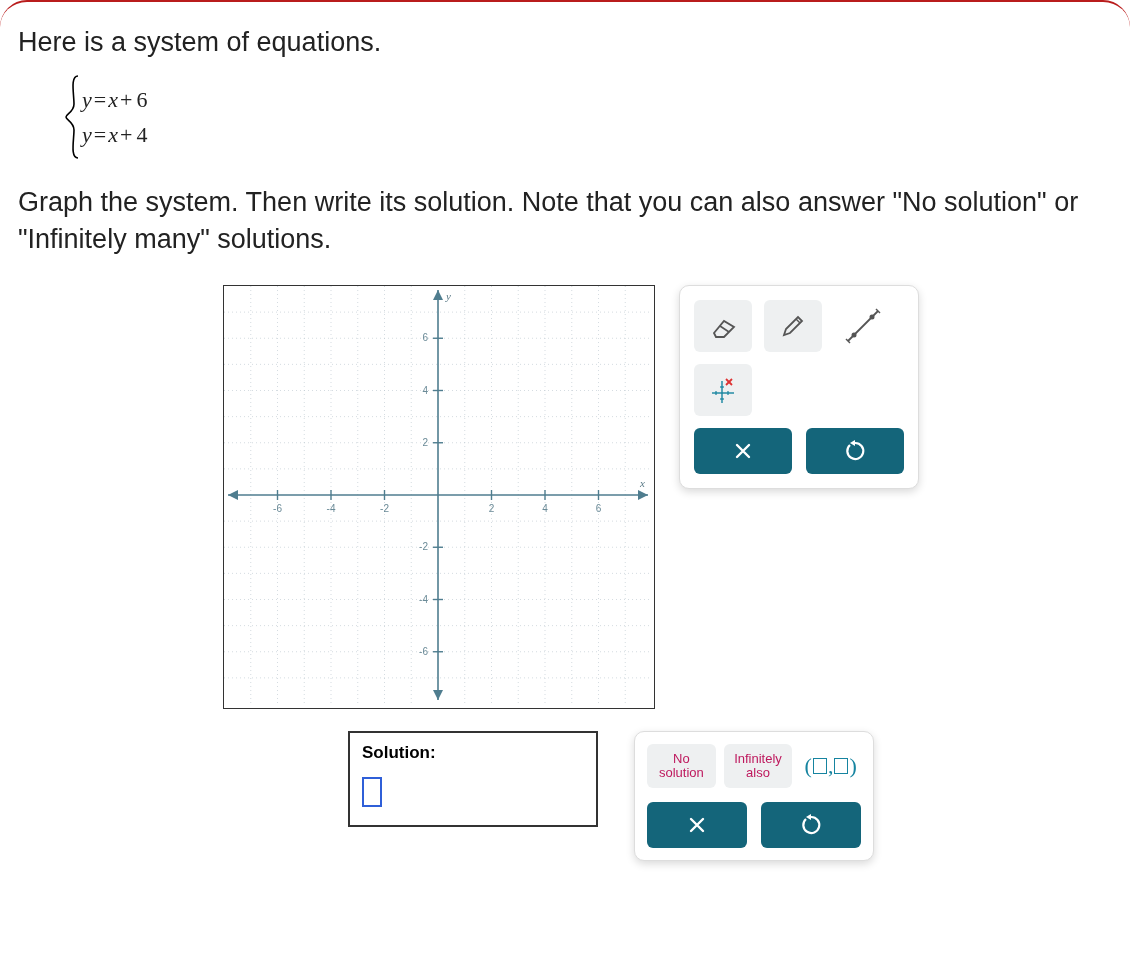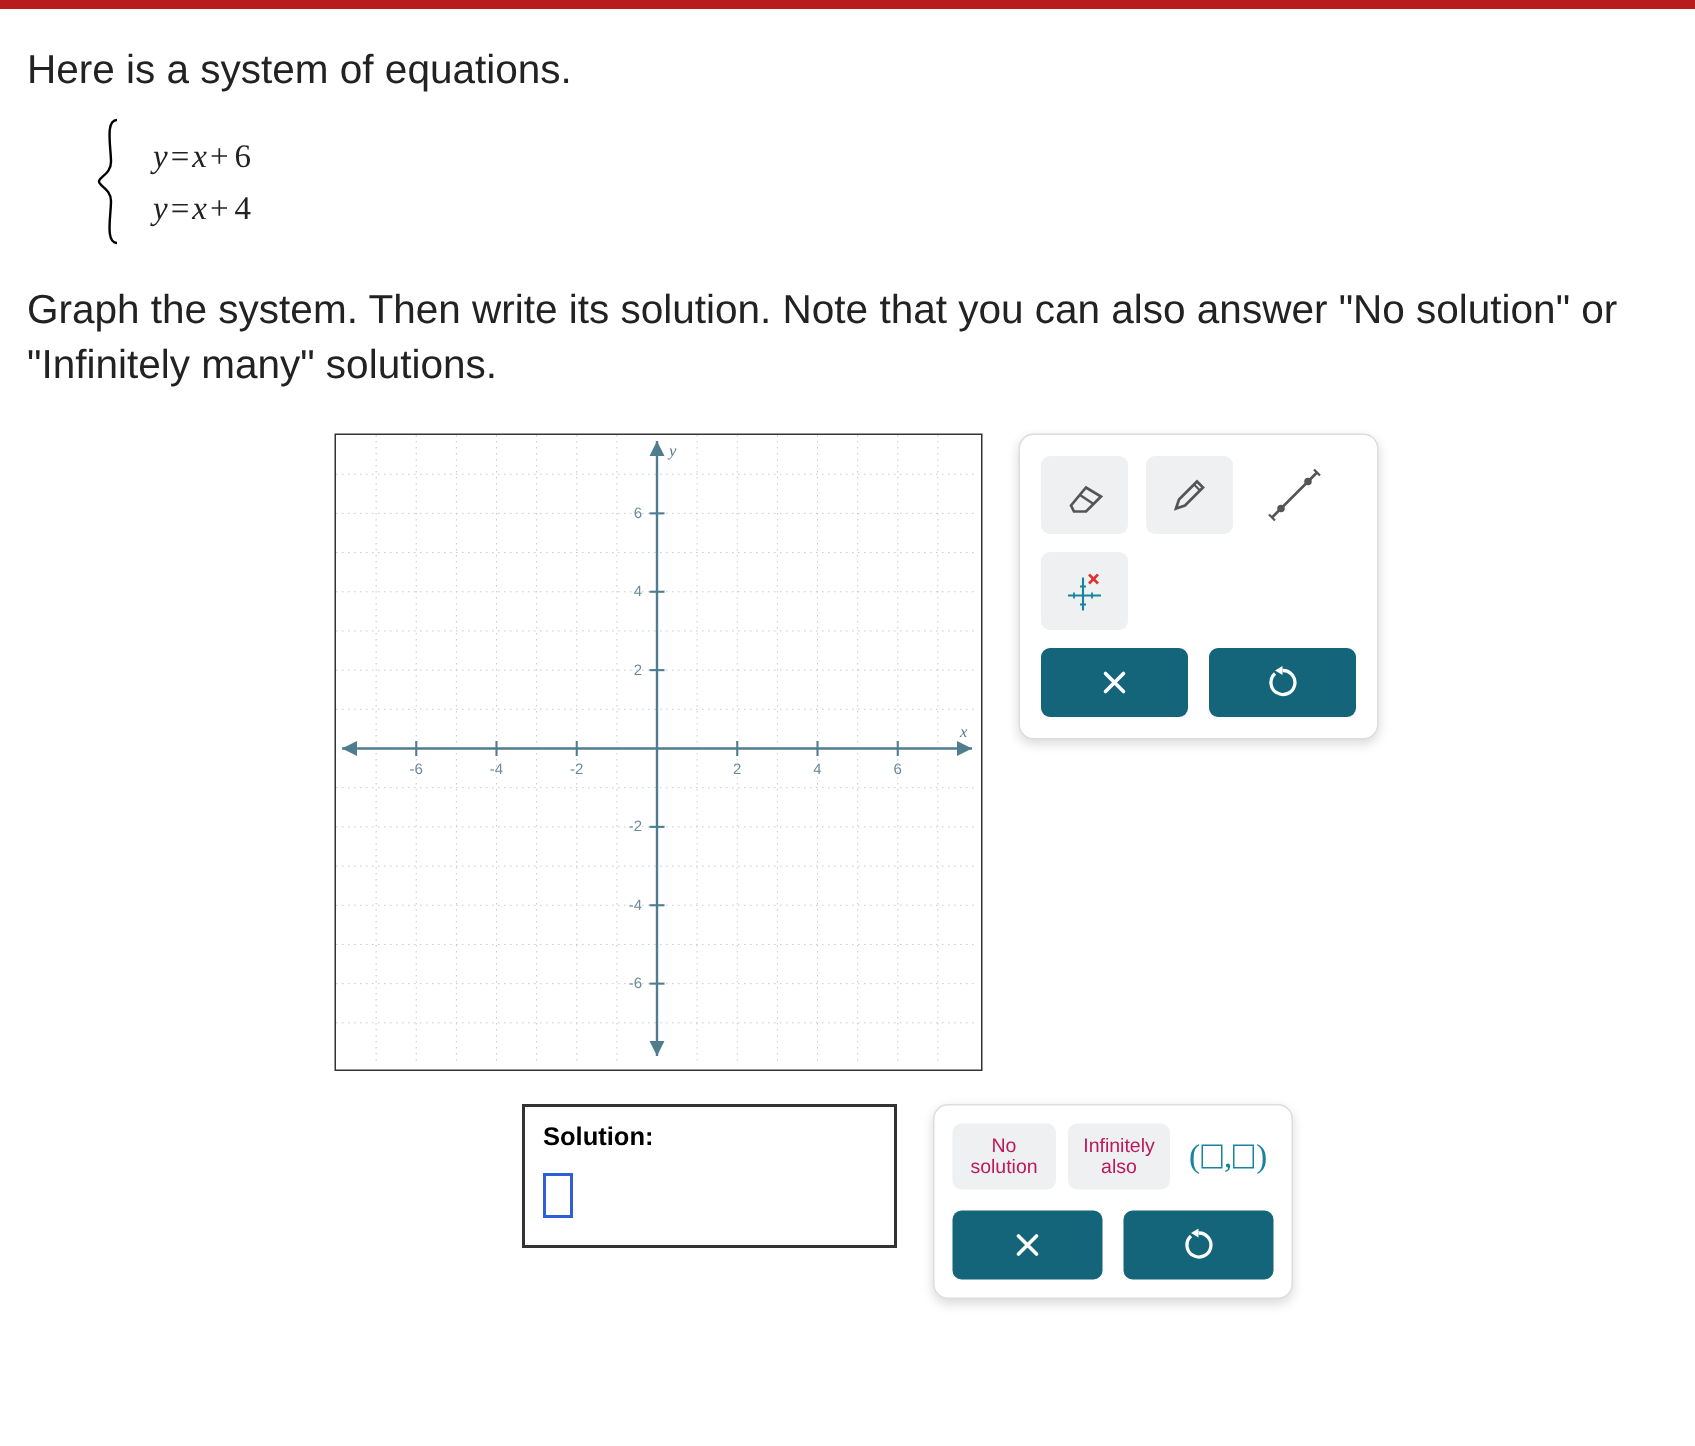--- a/index.html
+++ b/index.html
@@ -6,38 +6,39 @@
     margin: 0;
     padding: 0;
     background: #ffffff;
     font-family: "Segoe UI", Tahoma, Verdana, sans-serif;
     color: #222;
   }
   .page {
     width: 1130px;
     min-height: 964px;
     box-sizing: border-box;
-    border-top: 6px solid #b91c1c;
+    border-top: 2px solid #b91c1c;
     padding: 22px 18px 30px 18px;
+    border-radius: 27px;
   }
   .q-text {
     font-size: 27px;
     line-height: 1.35;
     color: #222;
     margin: 0;
   }
   .eq-block {
     display: flex;
     align-items: center;
     margin: 14px 0 24px 46px;
     font-family: "Times New Roman", Times, serif;
     font-size: 22px;
   }
   .brace-svg { display:block; }
-  .eq-lines { margin-left: 20px; line-height: 1.6; font-style: italic; }
+  .eq-lines { margin-left: 0; line-height: 1.6; font-style: italic; }
   .eq-lines .plus { font-style: normal; margin: 0 4px 0 2px; }
   .eq-lines .eq { font-style: normal; margin: 0 2px; }
   .eq-lines .num { font-style: normal; }
 
   .row2 {
     display: flex;
     align-items: flex-start;
     gap: 24px;
     margin-top: 28px;
   }
@@ -93,21 +94,21 @@
     align-items: center;
     justify-content: center;
     font-size: 22px;
     cursor: pointer;
   }
 
   
   .sol-row {
     display: flex;
     align-items: flex-start;
-    gap: 24px;
+    gap: 36px;
     margin-top: 22px;
     margin-left: 330px;
   }
   .sol-box {
     width: 250px;
     border: 2px solid #333;
     background: #fff;
     box-sizing: border-box;
     padding: 10px 12px 18px 12px;
   }

